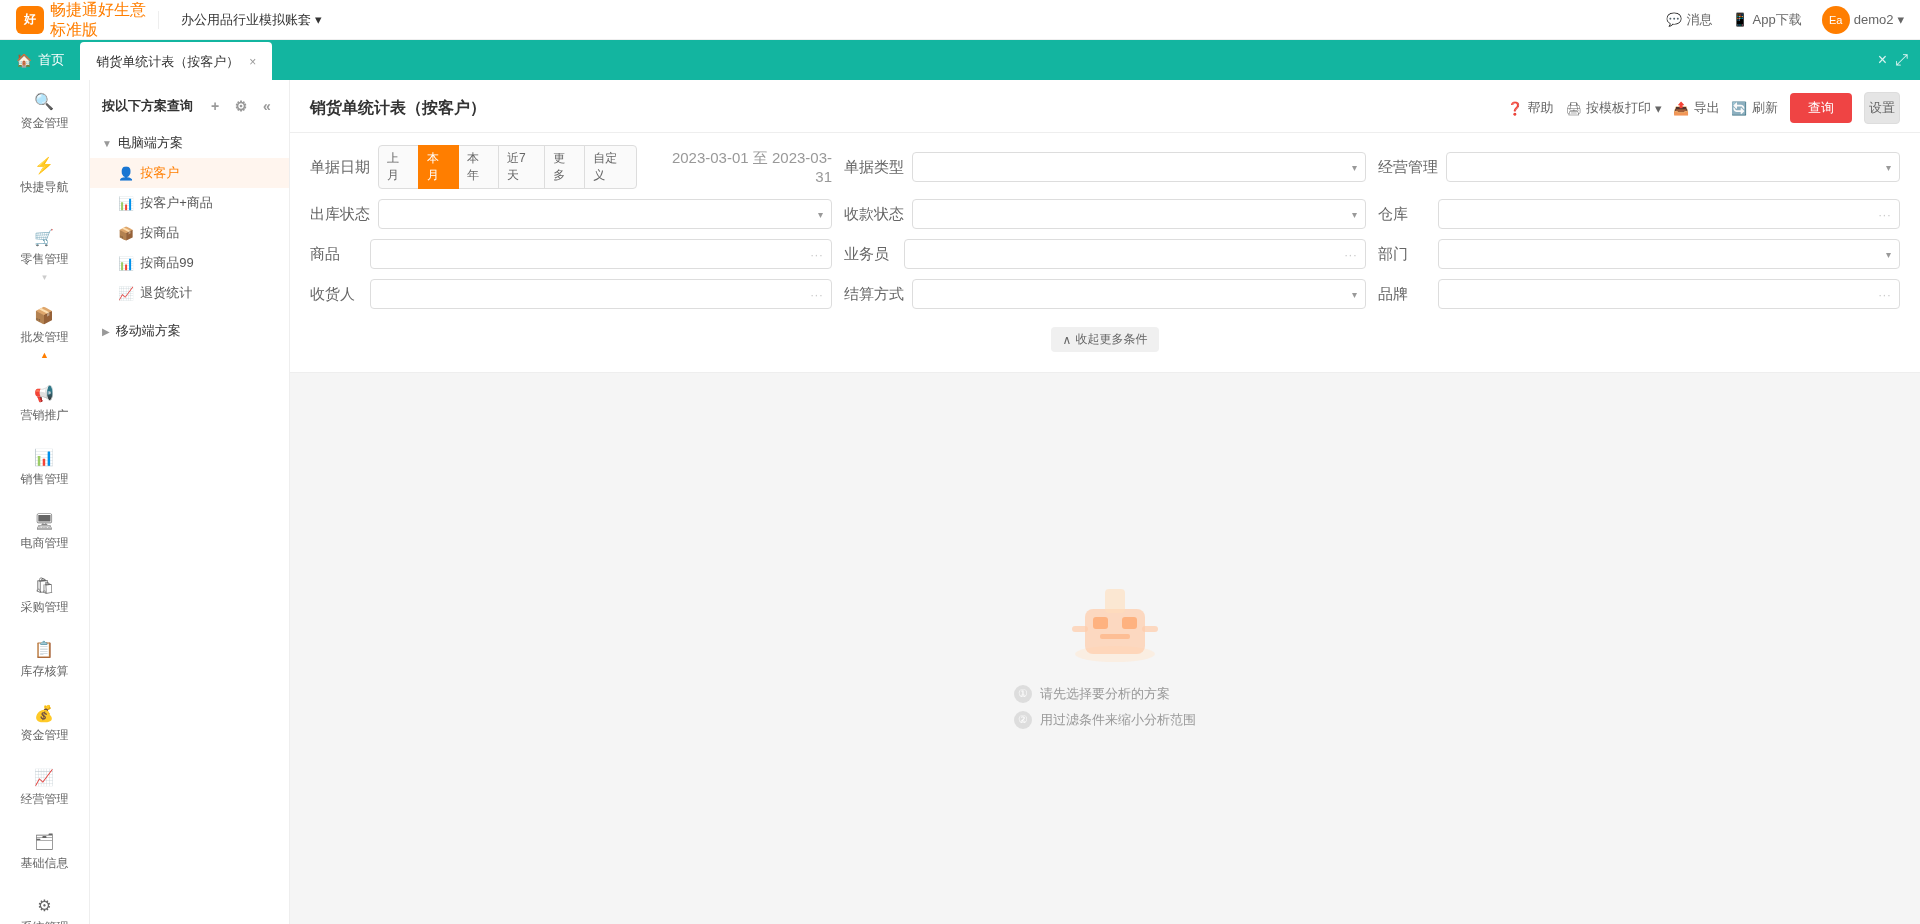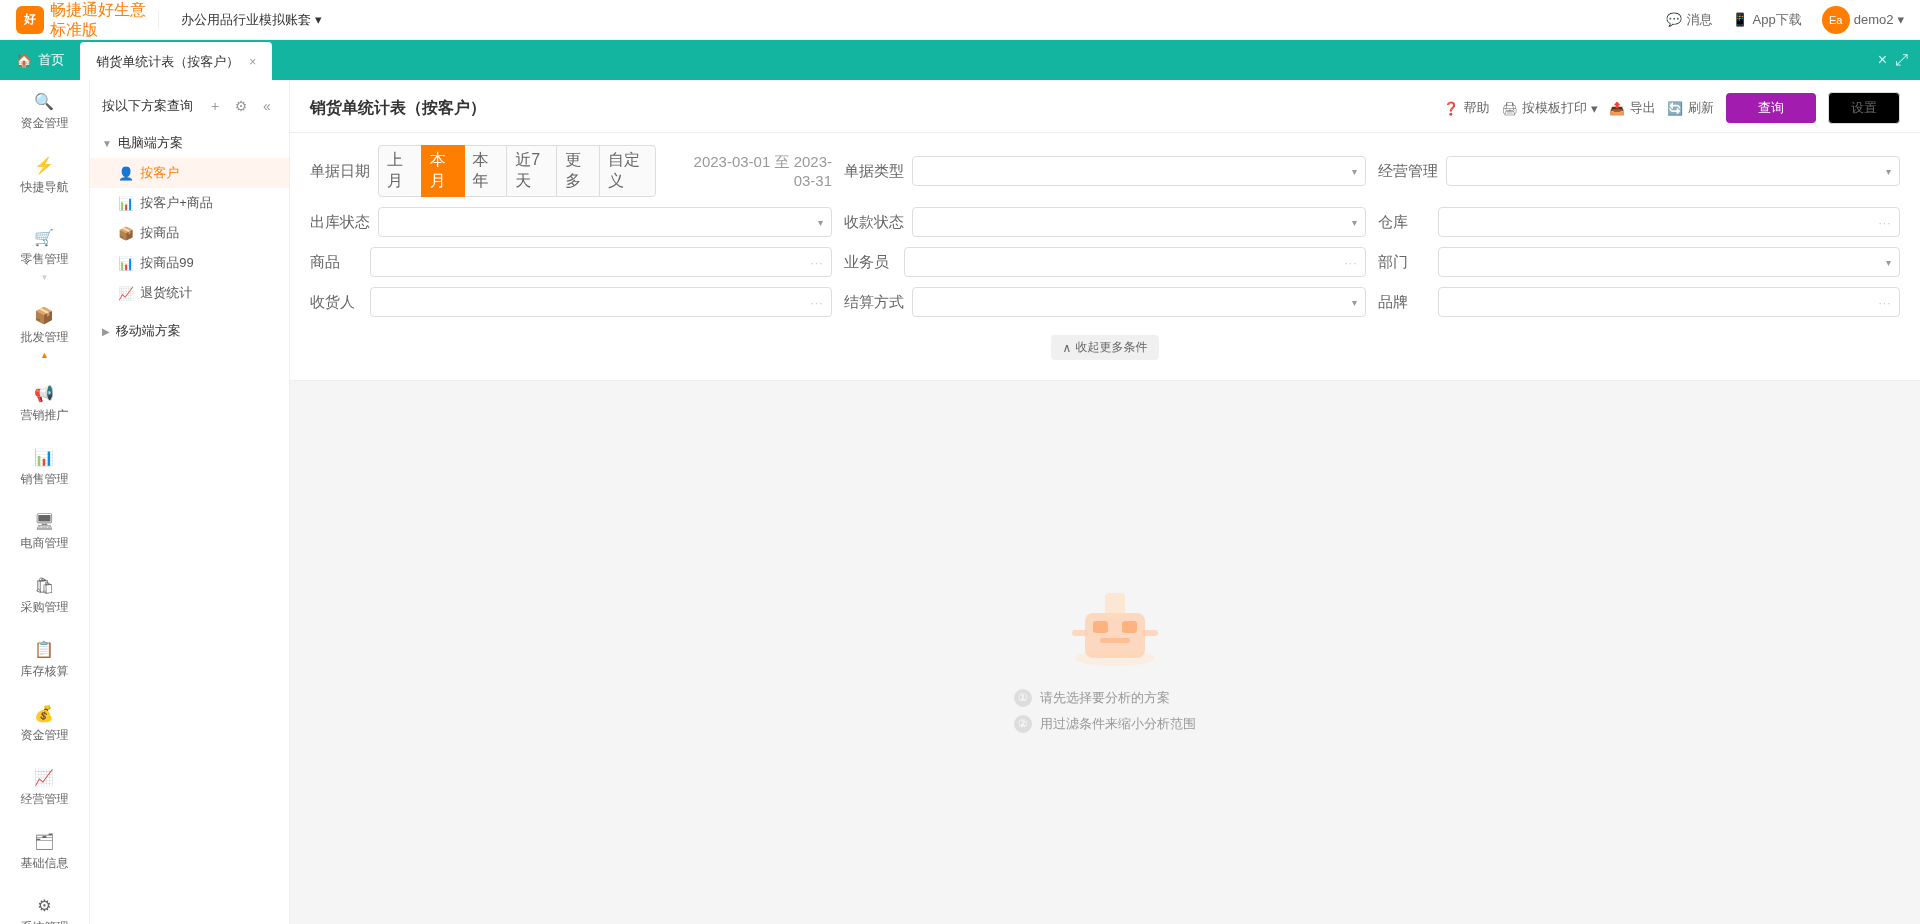--- a/index.html
+++ b/index.html
@@ -32,55 +32,55 @@
     .sidebar { width: 90px; background: #fff; border-right: 1px solid #eee; display: flex; flex-direction: column; overflow-y: auto; flex-shrink: 0; }
     .sidebar-item { padding: 12px 0; text-align: center; cursor: pointer; color: #666; font-size: 12px; display: flex; flex-direction: column; align-items: center; gap: 4px; }
     .sidebar-item .icon { font-size: 16px; }
     .sidebar-divider { height: 1px; background: #f0f0f0; margin: 4px 12px; }
 
     
     .content-area { flex: 1; display: flex; overflow: hidden; }
 
     
     .left-panel { width: 200px; background: #fff; border-right: 1px solid #eee; overflow-y: auto; flex-shrink: 0; padding: 8px 0; }
-    .panel-header { display: flex; align-items: center; justify-content: space-between; padding: 8px 12px; font-size: 13px; color: #333; font-weight: 400; }
+    .panel-header { display: flex; align-items: center; justify-content: space-between; padding: 8px 12px; font-size: 13px; color: #333; font-weight: 700; }
     .panel-header-actions { display: flex; gap: 6px; align-items: center; }
     .panel-action-btn { color: #999; cursor: pointer; font-size: 14px; width: 20px; height: 20px; display: flex; align-items: center; justify-content: center; }
     .tree-section { padding: 4px 0; }
     .tree-parent { display: flex; align-items: center; gap: 6px; padding: 6px 12px; cursor: pointer; font-size: 13px; color: #333; }
     .tree-toggle { color: #999; font-size: 10px; }
     .tree-child { display: flex; align-items: center; gap: 6px; padding: 6px 12px 6px 28px; cursor: pointer; font-size: 13px; color: #555; }
     .tree-child.active { color: #ff7e00; background: #fff5ee; }
     .tree-child .child-icon { font-size: 13px; color: #999; }
     .tree-child.active .child-icon { color: #ff7e00; }
 
     
     .right-panel { flex: 1; display: flex; flex-direction: column; overflow: hidden; background: #f5f5f5; }
 
     
     .page-title-area { background: #fff; padding: 12px 20px 8px; border-bottom: 1px solid #eee; display: flex; align-items: center; justify-content: space-between; }
     .page-title { font-size: 16px; font-weight: 600; color: #333; }
     .page-actions { display: flex; align-items: center; gap: 12px; }
     .page-action-btn { display: flex; align-items: center; gap: 4px; font-size: 13px; color: #666; cursor: pointer; }
-    .page-action-primary { background: #a21caf; color: #fff; padding: 6px 32px; border-radius: 4px; cursor: pointer; font-size: 13px; border: none; }
-    .page-action-secondary { background: #000000; color: #666; padding: 6px 22px; border-radius: 4px; cursor: pointer; font-size: 13px; border: 1px solid #ddd; }
+    .page-action-primary { background: #ef4444; color: #fff; padding: 6px 18px; border-radius: 4px; cursor: pointer; font-size: 13px; border: none; }
+    .page-action-secondary { background: #e5e5e5; color: #666; padding: 6px 4px; border-radius: 4px; cursor: pointer; font-size: 13px; border: 1px solid #ddd; }
 
     
     .filter-area { background: #fff; padding: 12px 20px; border-bottom: 1px solid #eee; }
     .filter-row { display: grid; grid-template-columns: repeat(3, 1fr); gap: 12px; margin-bottom: 10px; }
     .filter-item { display: flex; align-items: center; gap: 8px; }
     .filter-label { font-size: 15px; color: #666; white-space: nowrap; min-width: 52px; }
     .filter-control { flex: 1; border: 1px solid #ddd; border-radius: 4px; padding: 5px 8px; font-size: 13px; color: #333; display: flex; align-items: center; justify-content: space-between; cursor: pointer; background: #fff; min-height: 30px; }
     .filter-control .placeholder { color: #bbb; }
     .filter-control .dots { color: #ccc; }
     .filter-control .arrow { color: #999; font-size: 10px; }
 
     
     .date-filter { display: flex; align-items: center; gap: 0; }
-    .date-tab { padding: 4px 8px; font-size: 16px; color: #666; cursor: pointer; border: 1px solid #ddd; background: #fafafa; margin-right: -1px; }
+    .date-tab { padding: 4px 8px; font-size: 12px; color: #666; cursor: pointer; border: 1px solid #ddd; background: #fafafa; margin-right: -1px; }
     .date-tab:first-child { border-radius: 4px 0 0 4px; }
     .date-tab:last-child { border-radius: 0 4px 4px 0; }
     .date-tab.active { background: #ff7e00; color: #fff; border-color: #ff7e00; z-index: 1; }
     .date-range { font-size: 15px; color: #999; margin-left: 24px; text-align: right; }
 
     
     .collapse-row { display: flex; justify-content: center; padding: 8px 0; }
     .collapse-btn { display: flex; align-items: center; gap: 4px; color: #666; font-size: 12px; cursor: pointer; padding: 4px 12px; border-radius: 4px; background: #f0f0f0; }
 
     

